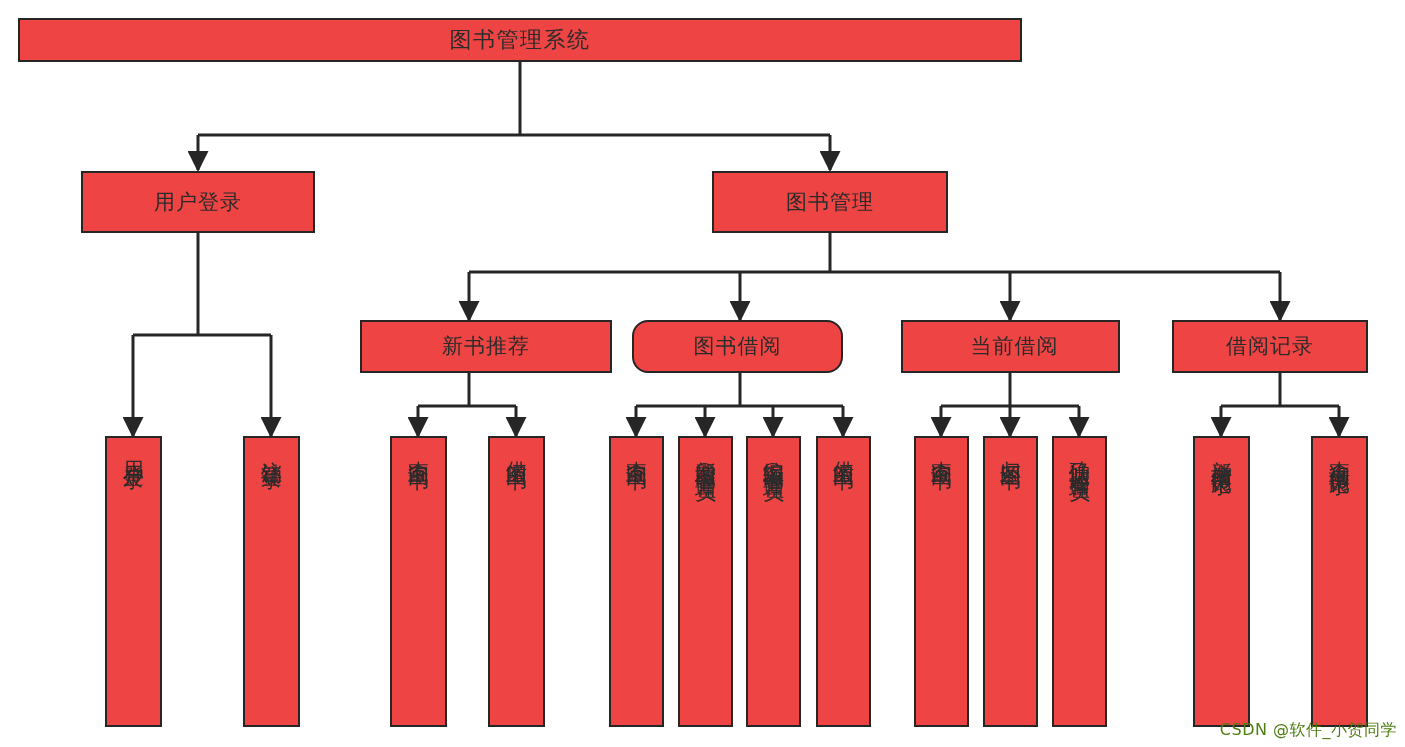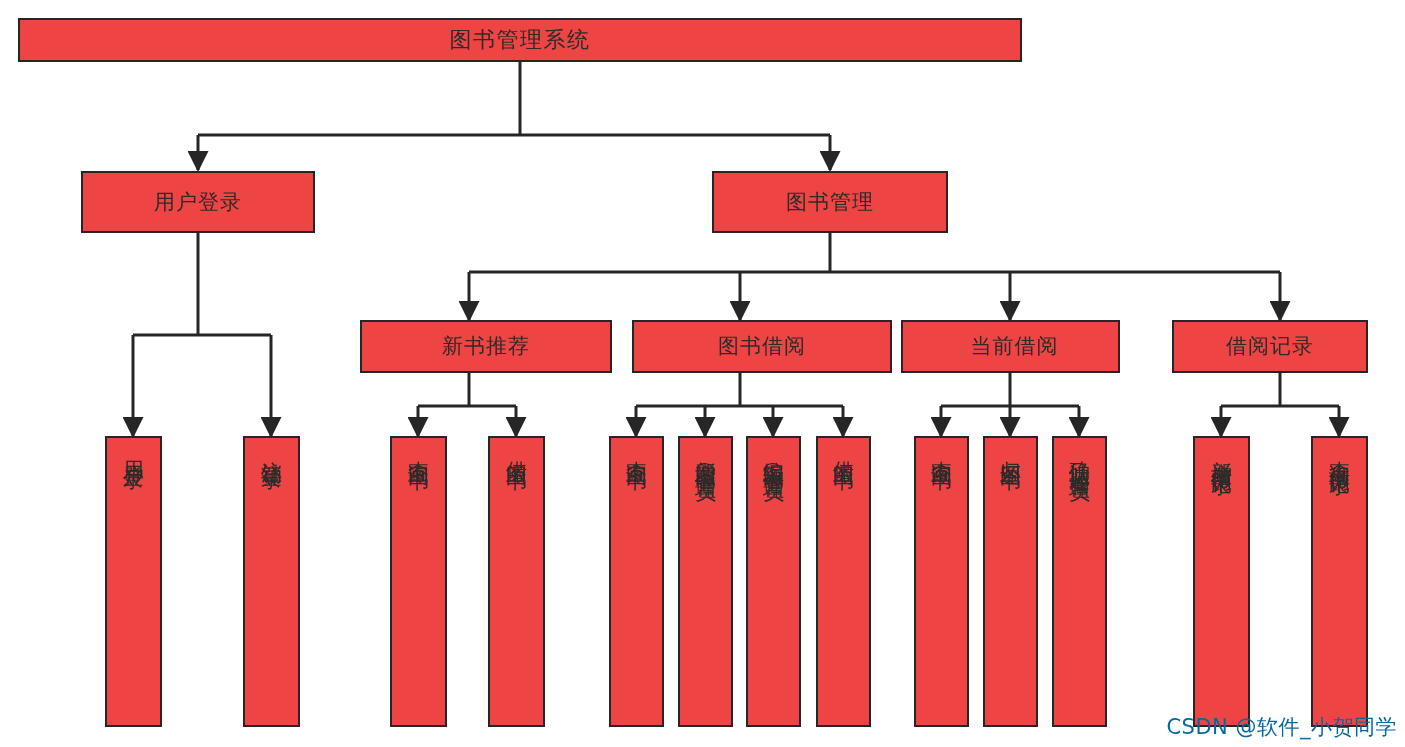--- a/index.html
+++ b/index.html
@@ -63,22 +63,22 @@
     font-size: 21px;
     line-height: 1.05;
     letter-spacing: 3px;
     height: auto;
     max-height: 278px;
   }
   .watermark {
     position: absolute;
     right: 8px;
     bottom: 6px;
-    font-size: 21px;
-    color: #0369a1;
+    font-size: 16px;
+    color: #4d7c0f;
     letter-spacing: 0.5px;
     user-select: none;
     white-space: nowrap;
   }
 </style>
 </head>
 <body>
 
 <div id="diagram-root">
 
@@ -139,21 +139,21 @@
   <div class="node h" style="left:81px; top:171px; width:234px; height:62px;">
     <span class="node-label">用户登录</span>
   </div>
   <div class="node h" style="left:712px; top:171px; width:236px; height:62px;">
     <span class="node-label">图书管理</span>
   </div>
 
   <div class="node h" style="left:360px; top:320px; width:252px; height:53px;">
     <span class="node-label">新书推荐</span>
   </div>
-  <div class="node h" style="left:632px; top:320px; width:260px; height:53px;">
+  <div class="node h" style="left:632px; top:320px; width:211px; height:53px;border-radius:16px;">
     <span class="node-label">图书借阅</span>
   </div>
   <div class="node h" style="left:901px; top:320px; width:219px; height:53px;padding-left:8px;">
     <span class="node-label">当前借阅</span>
   </div>
   <div class="node h" style="left:1172px; top:320px; width:196px; height:53px;">
     <span class="node-label">借阅记录</span>
   </div>
 
   <div class="node v" style="left:105px; top:436px; width:57px; height:291px;">

